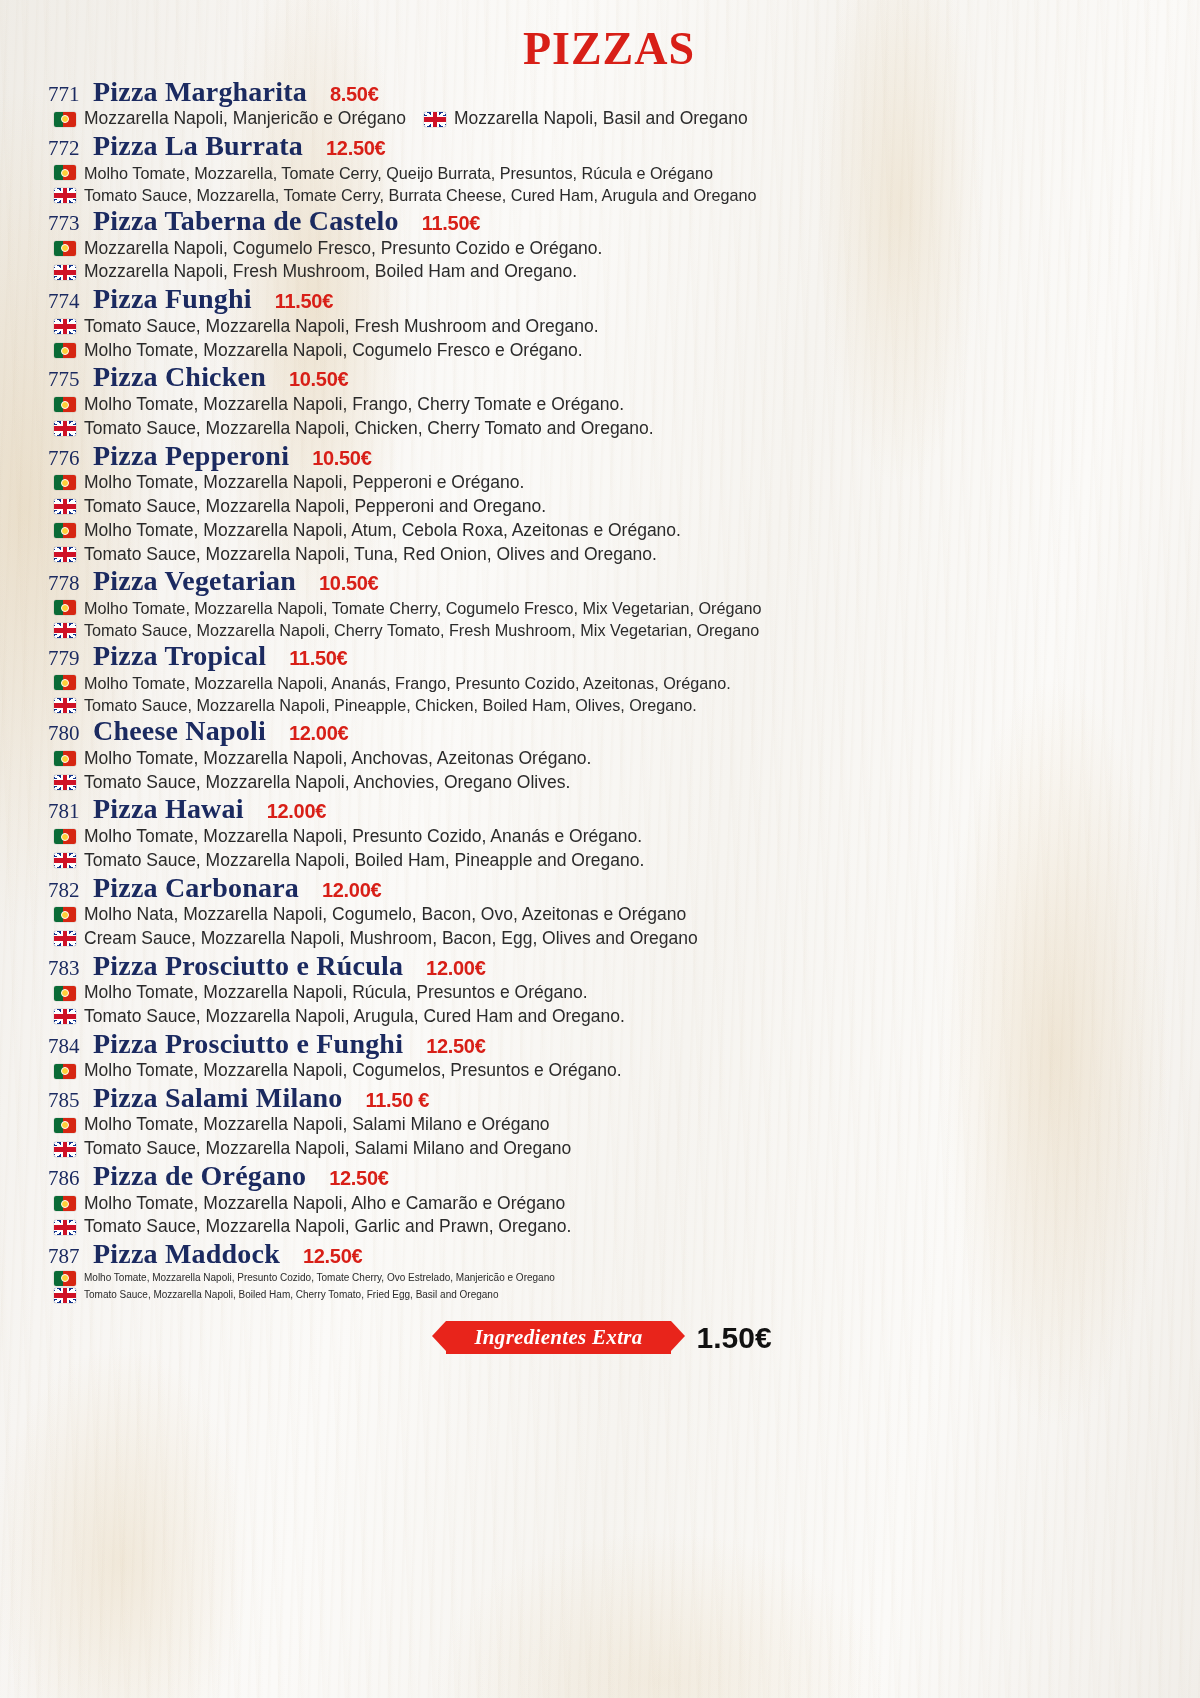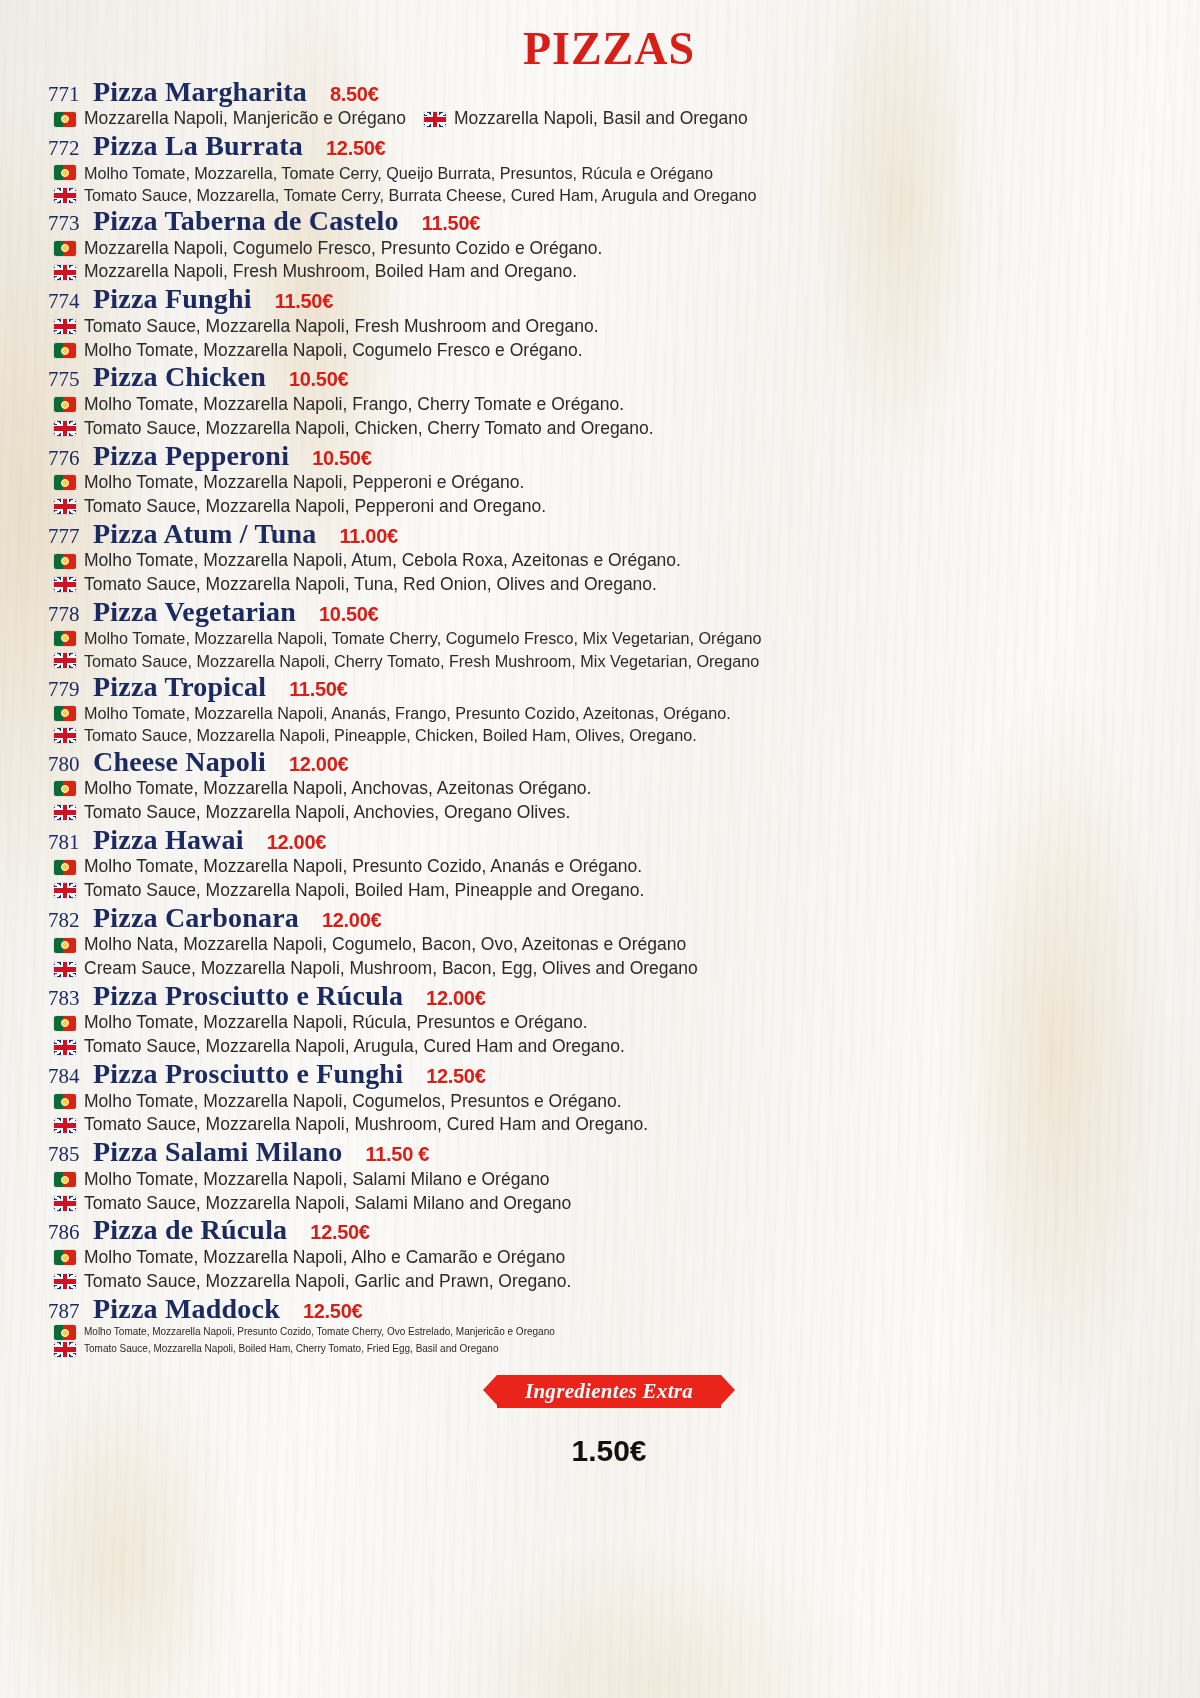--- a/index.html
+++ b/index.html
@@ -140,21 +140,20 @@
       linear-gradient(to bottom, transparent calc(50% - 2.2px), #cf1126 calc(50% - 2.2px), #cf1126 calc(50% + 2.2px), transparent calc(50% + 2.2px)),
       linear-gradient(to right, transparent calc(50% - 4.0px), #fff calc(50% - 4.0px), #fff calc(50% + 4.0px), transparent calc(50% + 4.0px)),
       linear-gradient(to bottom, transparent calc(50% - 4.0px), #fff calc(50% - 4.0px), #fff calc(50% + 4.0px), transparent calc(50% + 4.0px));
   }
   .footer {
     display: flex;
     align-items: center;
     justify-content: center;
     gap: 26px;
     margin-top: 18px;
-    flex-direction: column;
   }
   .extra-banner {
     position: relative;
     background: #e8241b;
     color: #fff;
     font-family: "Liberation Serif", serif;
     font-weight: bold;
     font-style: italic;
     font-size: 21px;
     padding: 4px 28px;
@@ -276,25 +275,20 @@
           <div class="desc">
             <span class="flag flag-pt"></span>
             <span>Molho Tomate, Mozzarella Napoli, Pepperoni e Orégano.</span>
           </div>
           <div class="desc">
             <span class="flag flag-uk"></span>
             <span>Tomato Sauce, Mozzarella Napoli, Pepperoni and Oregano.</span>
           </div>
         </div>
         <div class="item">
-          <div class="item-head">
-            <span class="num">777</span>
-            <span class="name">Pizza Atum / Tuna</span>
-            <span class="price">11.00€</span>
-          </div>
           <div class="desc">
             <span class="flag flag-pt"></span>
             <span>Molho Tomate, Mozzarella Napoli, Atum, Cebola Roxa, Azeitonas e Orégano.</span>
           </div>
           <div class="desc">
             <span class="flag flag-uk"></span>
             <span>Tomato Sauce, Mozzarella Napoli, Tuna, Red Onion, Olives and Oregano.</span>
           </div>
         </div>
         <div class="item">
@@ -390,44 +384,40 @@
         <div class="item">
           <div class="item-head">
             <span class="num">784</span>
             <span class="name">Pizza Prosciutto e Funghi</span>
             <span class="price">12.50€</span>
           </div>
           <div class="desc">
             <span class="flag flag-pt"></span>
             <span>Molho Tomate, Mozzarella Napoli, Cogumelos, Presuntos e Orégano.</span>
           </div>
-          <div class="desc">
-            <span class="flag flag-uk"></span>
-            <span>Tomato Sauce, Mozzarella Napoli, Mushroom, Cured Ham and Oregano.</span>
-          </div>
         </div>
         <div class="item">
           <div class="item-head">
             <span class="num">785</span>
             <span class="name">Pizza Salami Milano</span>
             <span class="price">11.50 €</span>
           </div>
           <div class="desc">
             <span class="flag flag-pt"></span>
             <span>Molho Tomate, Mozzarella Napoli, Salami Milano e Orégano</span>
           </div>
           <div class="desc">
             <span class="flag flag-uk"></span>
             <span>Tomato Sauce, Mozzarella Napoli, Salami Milano and Oregano</span>
           </div>
         </div>
         <div class="item">
           <div class="item-head">
             <span class="num">786</span>
-            <span class="name">Pizza de Rúcula</span>
+            <span class="name">Pizza de Orégano</span>
             <span class="price">12.50€</span>
           </div>
           <div class="desc">
             <span class="flag flag-pt"></span>
             <span>Molho Tomate, Mozzarella Napoli, Alho e Camarão e Orégano</span>
           </div>
           <div class="desc">
             <span class="flag flag-uk"></span>
             <span>Tomato Sauce, Mozzarella Napoli, Garlic and Prawn, Oregano.</span>
           </div>

